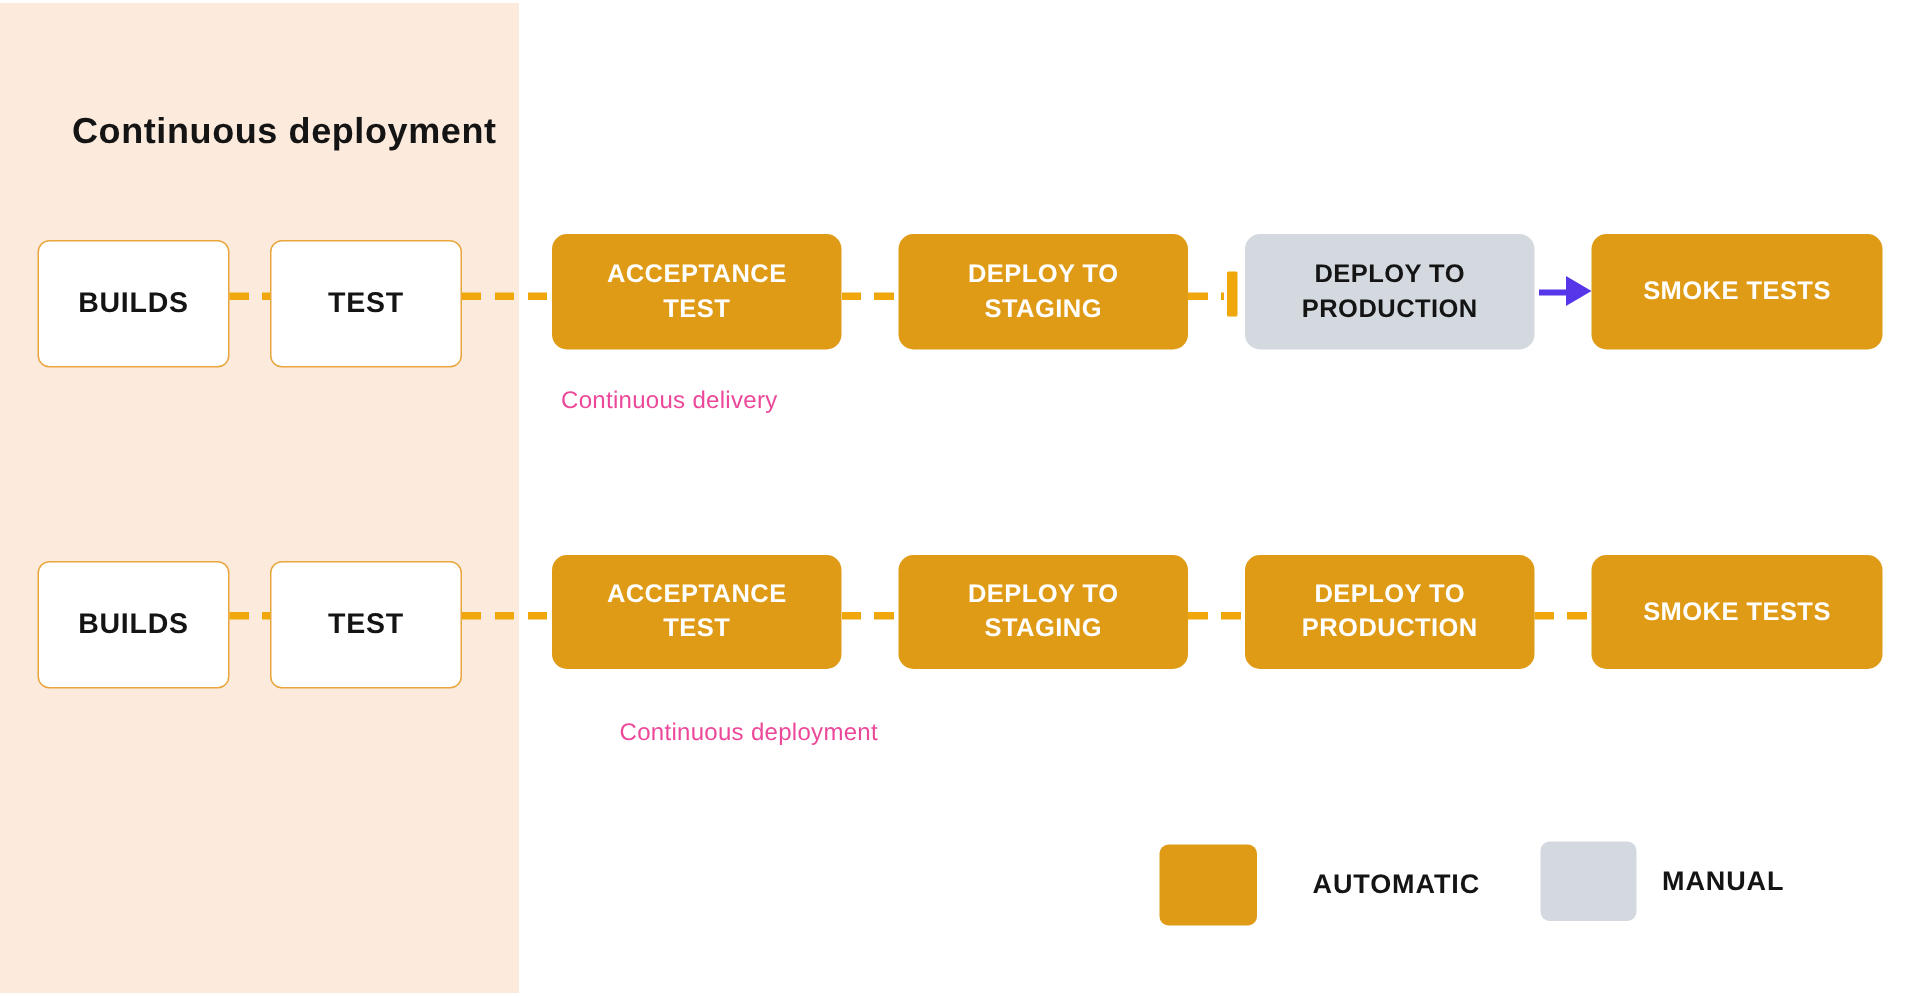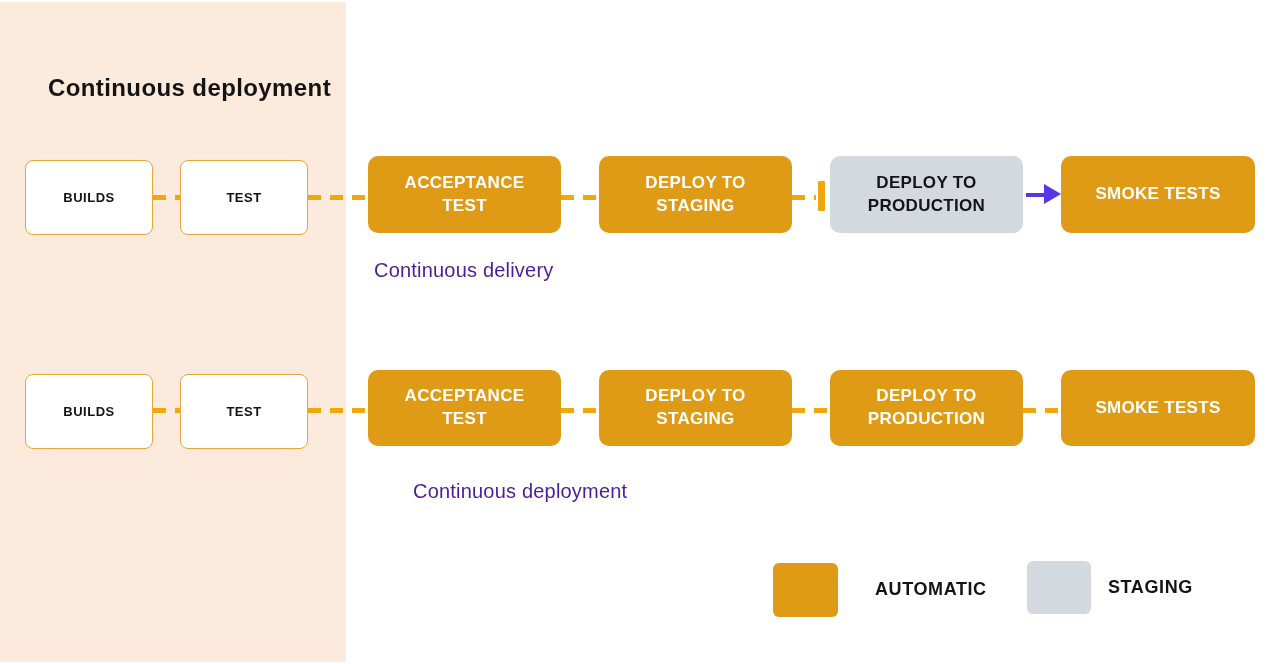--- a/index.html
+++ b/index.html
@@ -24,29 +24,29 @@
     position: absolute;
     left: 48px; top: 74px;
     font-size: 24px;
     font-weight: bold;
     letter-spacing: 0.4px;
     color: #141414;
     white-space: nowrap;
   }
   .ci-box {
     position: absolute;
-    width: 128px; height: 75px;
+    width: 128px; height: 85px;
     background: #ffffff;
     border: 1.5px solid var(--ci-box-border, #E8A63C);
     border-radius: 8px;
     box-sizing: border-box;
     display: flex;
     align-items: center;
     justify-content: center;
-    font-size: 13px;
+    font-size: 19px;
     font-weight: bold;
     letter-spacing: 0.5px;
     color: #141414;
   }
   .stage-box {
     position: absolute;
     width: 193px; height: 77px;
     border-radius: 10px;
     display: flex;
     align-items: center;
@@ -79,22 +79,22 @@
   }
   .arrow-head {
     position: absolute;
     width: 0; height: 0;
     border-top: 10.5px solid transparent;
     border-bottom: 10.5px solid transparent;
     border-left: 17px solid var(--arrow, #5636E8);
   }
   .row-label {
     position: absolute;
-    font-size: 20px;
-    color: #4c1d95;
+    font-size: 16px;
+    color: #ec4899;
     letter-spacing: 0.2px;
     white-space: nowrap;
   }
   .legend-swatch {
     position: absolute;
     border-radius: 6px;
   }
   .legend-swatch.automatic { background: var(--automatic, #DF9B16); }
   .legend-swatch.manual    { background: var(--manual, #D3D9DF); }
   .legend-label {
@@ -168,15 +168,15 @@
   </div>
   <div class="stage-box automatic" style="left:1061px; top:370px; width:194px; height:76px;">
     <span class="stage-text">SMOKE TESTS</span>
   </div>
 
   <div class="row-label" style="left:374px; top:480px;margin-left:39px;">Continuous deployment</div>
 
   <div class="legend-swatch automatic" style="left:773px; top:563px; width:65px; height:54px;"></div>
   <div class="legend-label" style="left:875px; top:579px;">AUTOMATIC</div>
   <div class="legend-swatch manual" style="left:1027px; top:561px; width:64px; height:53px;"></div>
-  <div class="legend-label" style="left:1108px; top:577px;">STAGING</div>
+  <div class="legend-label" style="left:1108px; top:577px;">MANUAL</div>
 
 </div>
 
 </body></html>

